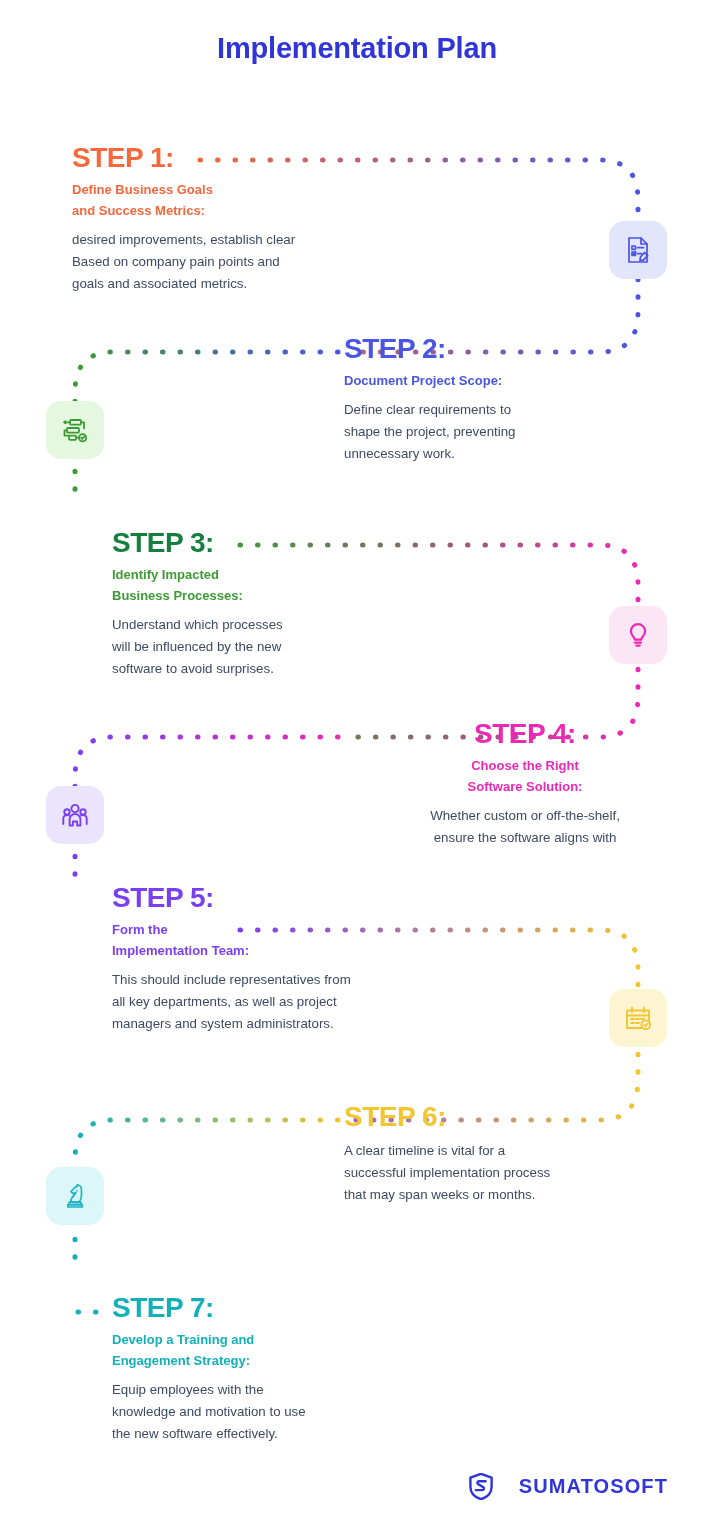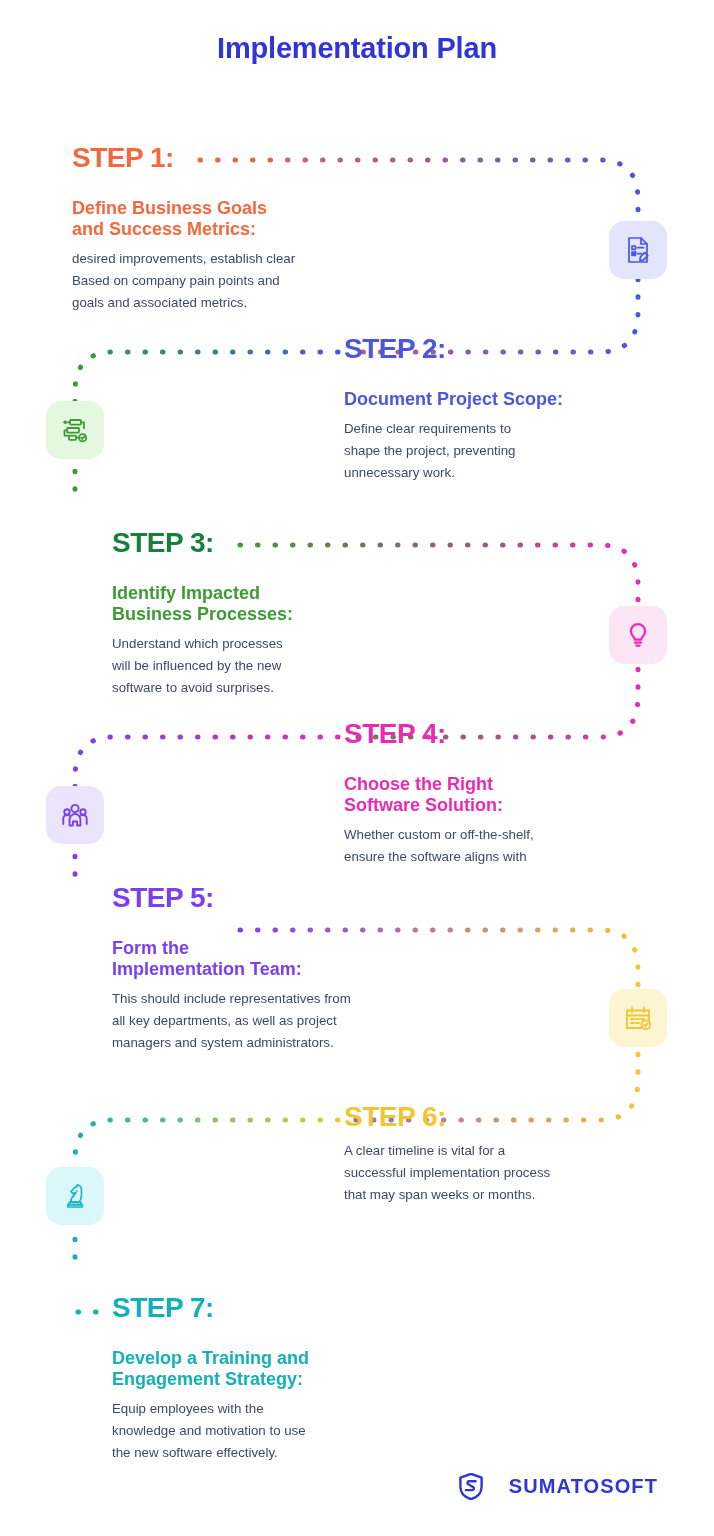--- a/index.html
+++ b/index.html
@@ -23,38 +23,38 @@
   
   .pathsvg { position:absolute; left:0; top:0; width:714px; height:1536px; }
 
   
   .step { position:absolute; }
   .step-head {
     font-size:28px; font-weight:bold; line-height:30px;
     letter-spacing:-0.5px; white-space:nowrap;
   }
   .step-sub {
-    font-size:18px; font-weight:bold; line-height:21px;
-    margin-top:25px;
+    font-size:13px; font-weight:bold; line-height:21px;
+    margin-top:6px;
   }
   .step-body {
     font-size:13.3px; line-height:22px; color:#3d4a63;
     margin-top:8px; font-weight:normal;
   }
 
   
   .badge {
     position:absolute; width:58px; height:58px; border-radius:15px;
     display:flex; align-items:center; justify-content:center;
   }
   .badge svg { display:block; }
 
   
   .logo {
-    position:absolute; right:56px; top:1473px;
+    position:absolute; right:46px; top:1473px;
     display:flex; align-items:center; gap:26px;padding-left:26px;
   }
   .logo-text {
     font-size:20px; font-weight:bold; letter-spacing:1.1px;
     color:#2f35d9;
   }
 </style>
 </head>
 <body>
 
@@ -168,21 +168,21 @@
 </div>
 
 <div class="badge" style="left:609px; top:606px; background:#fce6f6;">
   <svg width="30" height="30" viewBox="0 0 32 32" fill="none" stroke="#ea2ab5" stroke-width="2.4" stroke-linecap="round" stroke-linejoin="round">
     <path d="M16 4.5c-4.3 0-7.6 3.4-7.6 7.5 0 3 1.8 4.9 3 6.3.8 1 1.2 1.7 1.2 2.7h6.8c0-1 .4-1.7 1.2-2.7 1.2-1.4 3-3.3 3-6.3 0-4.1-3.3-7.5-7.6-7.5z"></path>
     <path d="M12.8 24.2h6.4"></path>
     <path d="M14.2 27.3h3.6"></path>
   </svg>
 </div>
 
-<div class="step" style="left:344px; top:719px; width:330px;">
+<div class="step" style="left:360px; top:719px; width:330px;text-align:center;">
   <div class="step-head" style="color:#ea2ab5;">STEP 4:</div>
   <div class="step-sub" style="color:#ea2ab5;">
     <div>Choose the Right</div>
     <div>Software Solution:</div>
   </div>
   <div class="step-body">
     <div>Whether custom or off-the-shelf,</div>
     <div>ensure the software aligns with</div>
   </div>
 </div>

